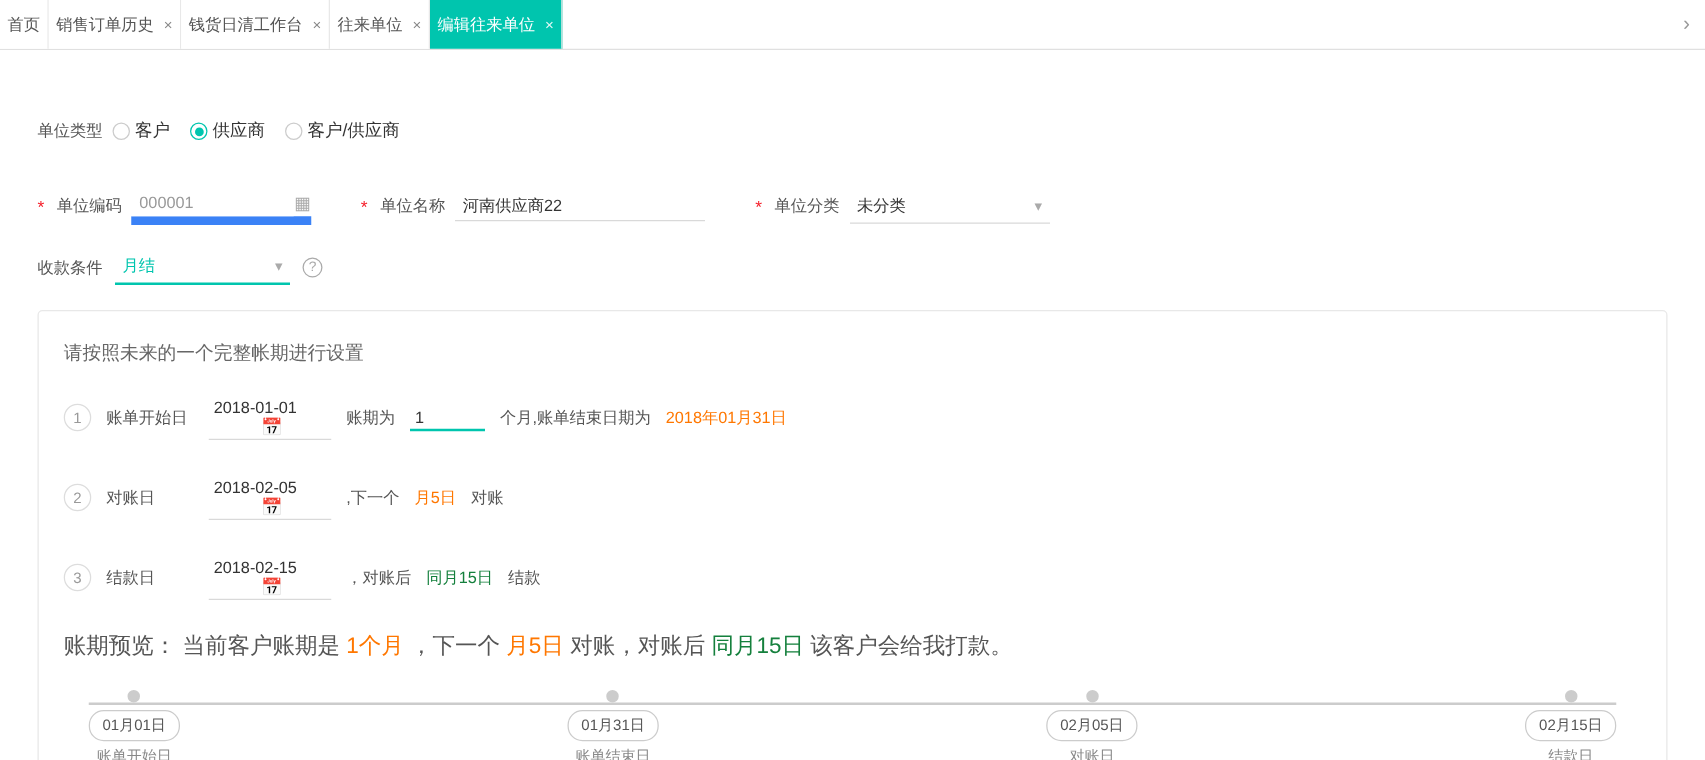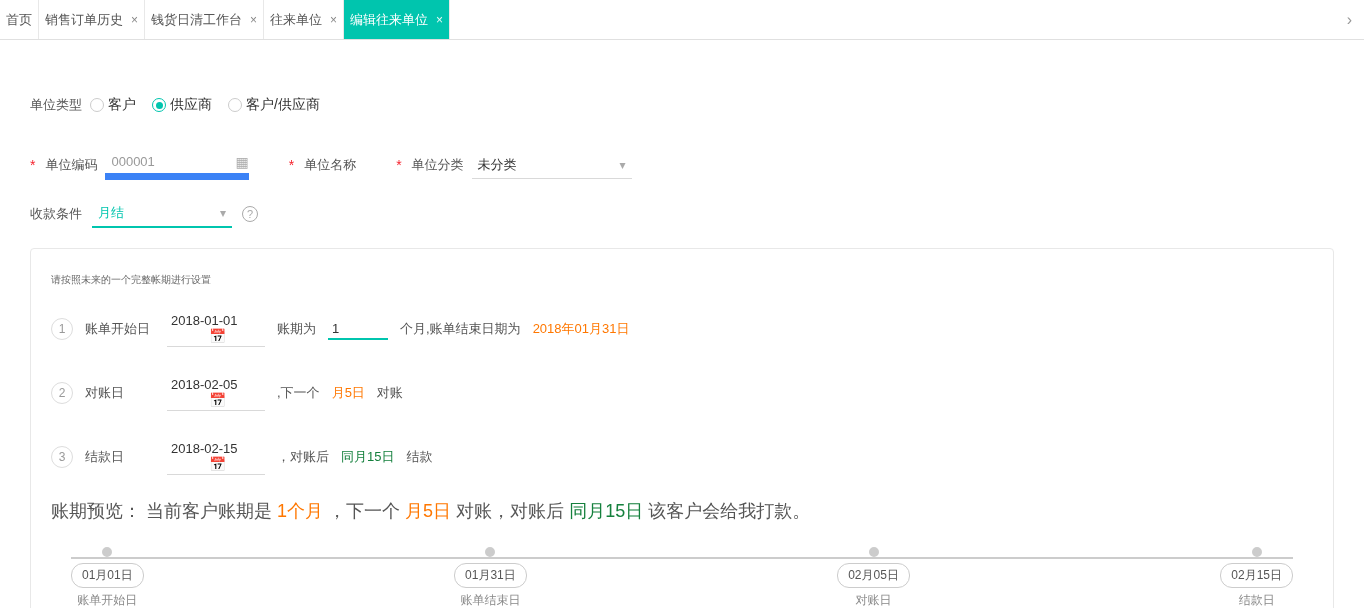--- a/index.html
+++ b/index.html
@@ -183,21 +183,21 @@
     }
 
     
     .period-panel {
       border: 1px solid #e8e8e8;
       border-radius: 4px;
       padding: 24px 20px 20px 20px;
       margin-bottom: 0;
     }
     .period-title {
-      font-size: 10px;
+      font-size: 15px;
       color: #666;
       margin-bottom: 24px;
     }
 
     
     .period-row {
       display: flex;
       align-items: center;
       margin-bottom: 28px;
       gap: 12px;
@@ -368,20 +368,21 @@
       <span class="required-star">*</span>
       <span class="form-label">单位编码</span>
       <div class="input-with-icon">
         <input type="text" class="" style="color: rgb(153, 153, 153); font-size: 13px; border: none; outline: none; width: 130px; padding: 4px 6px;" value="000001">
         <span class="input-icon">▦</span>
       </div>
     </div>
     <div class="form-group">
       <span class="required-star">*</span>
       <span class="form-label">单位名称</span>
+      <input type="text" class="form-input" style="width: 200px; color: rgb(51, 51, 51);" value="河南供应商22">
     </div>
     <div class="form-group">
       <span class="required-star">*</span>
       <span class="form-label">单位分类</span>
       <div class="select-with-arrow">
         <span class="val">未分类</span>
         <span class="arrow-down">▾</span>
       </div>
     </div>
   </div>

